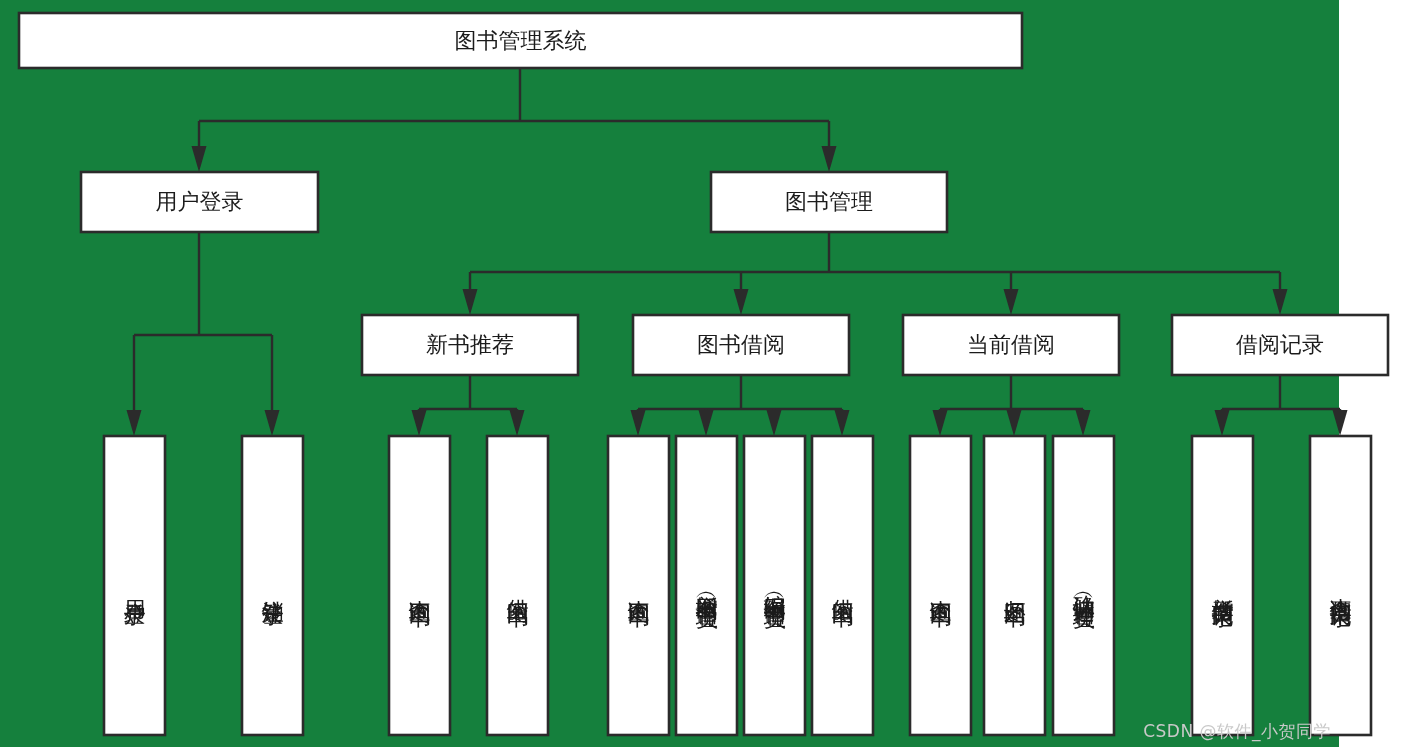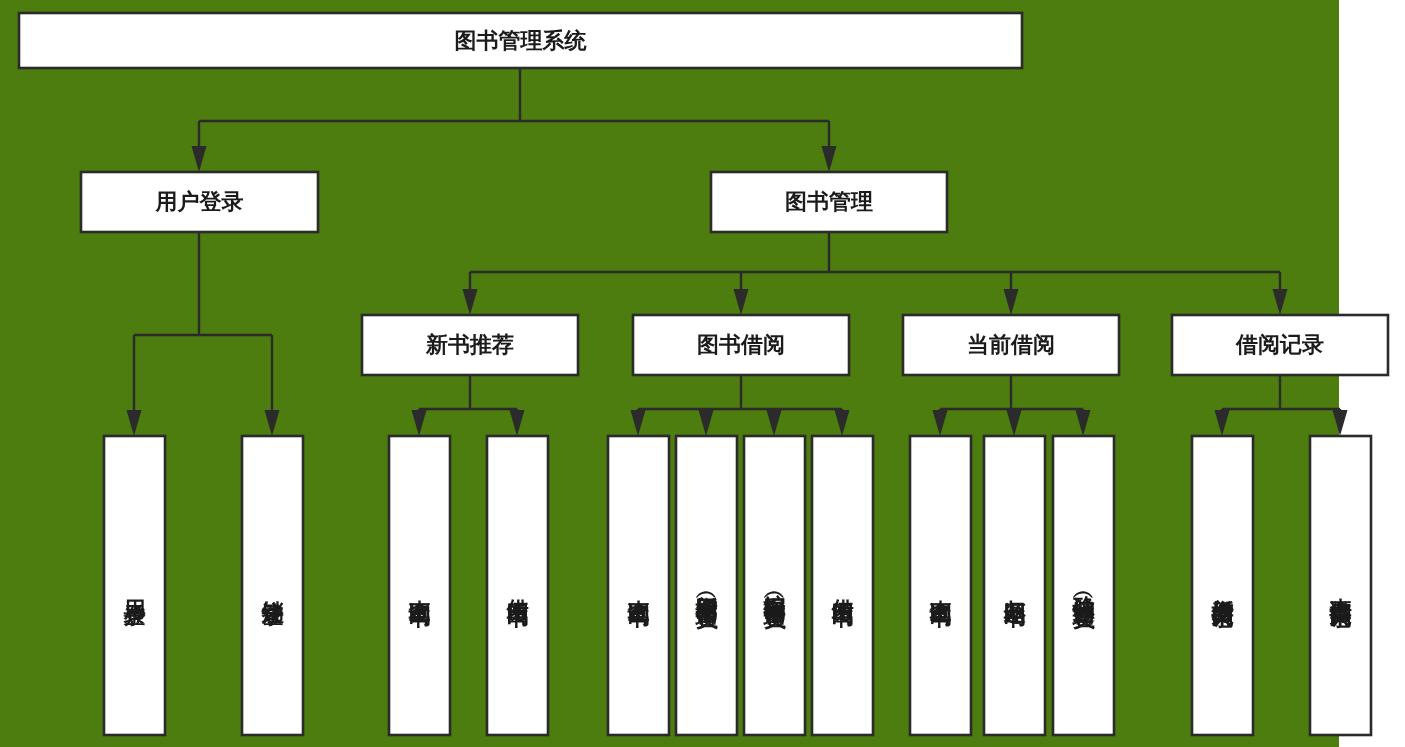--- a/index.html
+++ b/index.html
@@ -11,22 +11,21 @@
     width: 1405px;
     height: 747px;
     font-family: "DejaVu Sans", "Liberation Sans", sans-serif;
     overflow: hidden;
     position: relative;
   }
   #diagram-root {
     position: relative;
     width: 1339px;
     height: 747px;
-    background: #4d7c0f;
-    font-weight: bold;
+    background: #15803d;
   }
   svg#tree-svg {
     position: absolute;
     left: 0;
     top: 0;
     width: 1405px;
     height: 747px;
     display: block;
   }
   .node-box {
@@ -209,14 +208,15 @@
         <span class="vlabel">确认归还（管理员）</span>
       </div>
       <div class="vlabel-wrap" style="left: 1192px; top: 436px; width: 61px; height: 299px;">
         <span class="vlabel">新增借阅记录</span>
       </div>
       <div class="vlabel-wrap" style="left: 1310px; top: 436px; width: 61px; height: 299px;">
         <span class="vlabel">查询借阅记录</span>
       </div>
     </div>
 
+  <div class="watermark">CSDN @软件_小贺同学</div>
 
 </div>
 
 </body></html>

